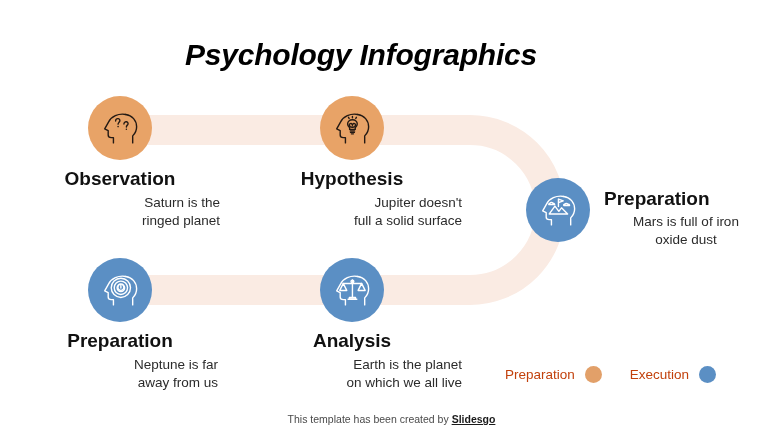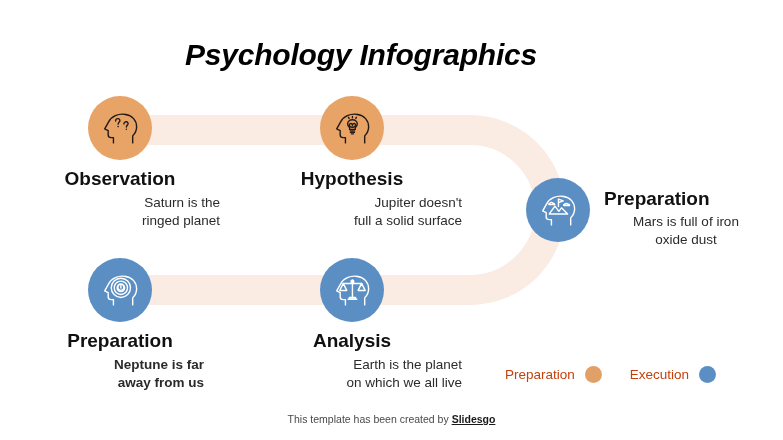--- a/index.html
+++ b/index.html
@@ -93,21 +93,21 @@
   #node-hypothesis .node-circle  { left: 320px; top: 96px; }
   #node-hypothesis .node-title   { left: 252px; top: 168px; width: 200px; }
   #node-hypothesis .node-desc    { left: 242px; top: 194px; width: 220px; }
 
   #node-experiment .node-circle  { left: 526px; top: 178px; }
   #node-experiment .node-title   { left: 604px; top: 188px; width: 160px; text-align: left; }
   #node-experiment .node-desc    { left: 596px; top: 213px; width: 180px; text-align: center; }
 
   #node-conclusion .node-circle  { left: 88px;  top: 258px; }
   #node-conclusion .node-title   { left: 20px;  top: 330px; width: 200px; }
-  #node-conclusion .node-desc    { left: 4px;  top: 356px; width: 200px; font-weight: bold; }
+  #node-conclusion .node-desc    { left: 18px;  top: 356px; width: 200px; }
 
   #node-analysis .node-circle    { left: 320px; top: 258px; }
   #node-analysis .node-title     { left: 252px; top: 330px; width: 200px; }
   #node-analysis .node-desc      { left: 242px; top: 356px; width: 220px; }
 
   
   #legend {
     position: absolute;
     left: 505px;
     top: 366px;

